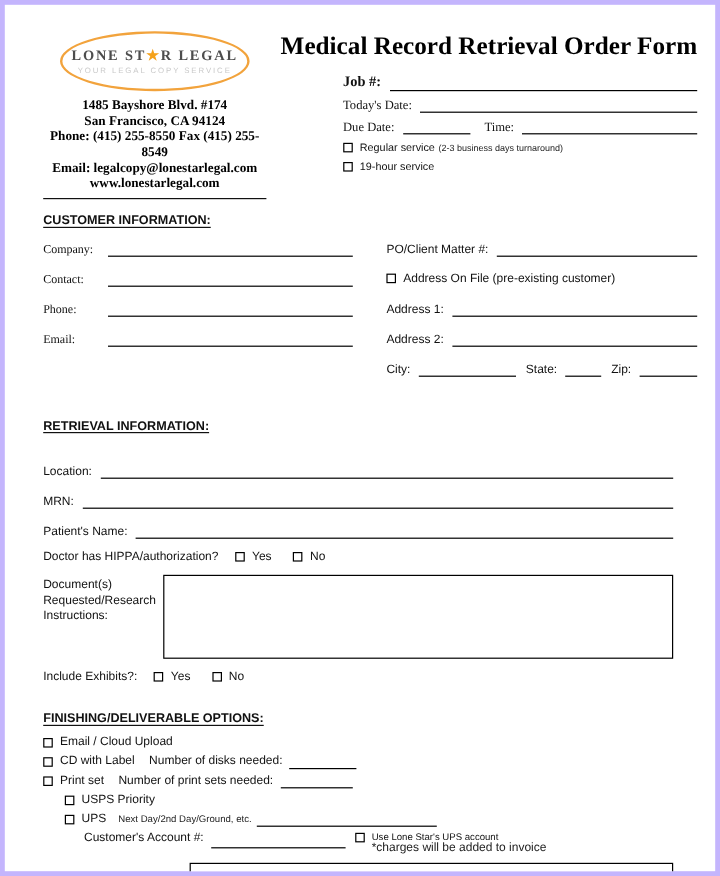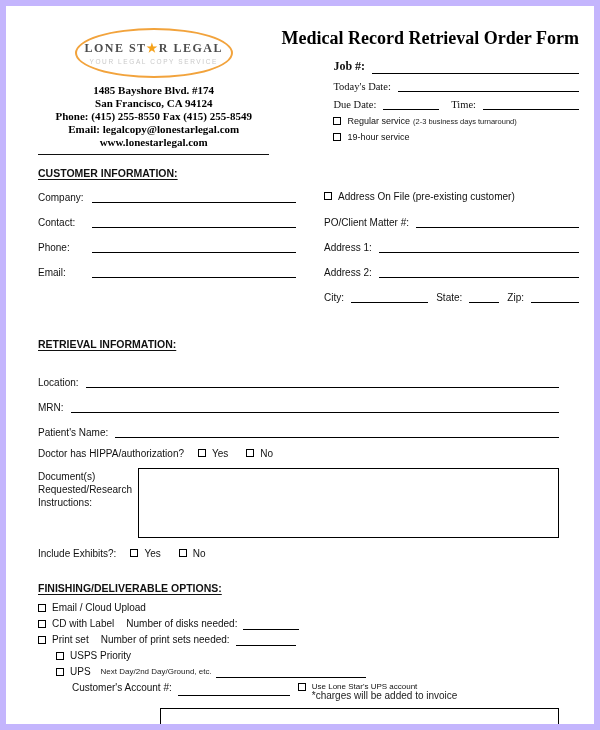--- a/index.html
+++ b/index.html
@@ -1,20 +1,20 @@
 <!DOCTYPE html>
 <html><head>
 <meta charset="utf-8">
 <style>
   * { margin:0; padding:0; box-sizing:border-box; }
   html,body { background:#ffffff; }
   body { font-family:"Liberation Sans", sans-serif; color:#111; }
   .page {
     width:600px; height:730px; background:#fff;
-    border:6px solid #c4b5fd;
+    border:4px solid #c4b5fd;
     padding:14px 15px 0 32px;
     overflow:hidden; position:relative;
   }
 
   
   .header { display:flex; }
   .header-left {
     width:272px; text-align:center;
     border-bottom:1px solid #111; padding-bottom:5px;
   }
@@ -26,21 +26,21 @@
   .brand {
     font-family:"Liberation Serif", serif; font-size:12px; font-weight:bold;
     letter-spacing:1.5px; color:#4d4d4d; white-space:nowrap;
   }
   .brand .star { color:#f5a21b; }
   .tagline { font-size:6.5px; letter-spacing:1.6px; color:#c9c9c9; margin-top:2px; white-space:nowrap; }
   .addr { font-family:"Liberation Serif", serif; font-weight:bold; font-size:11px; line-height:13px; color:#000; }
 
   .header-right { flex:1; padding-left:12px; }
   .form-title {
-    font-family:"Liberation Serif", serif; font-size:18px; font-weight:bold;
+    font-family:"Liberation Serif", serif; font-size:21px; font-weight:bold;
     text-align:right; margin-top:8px; margin-bottom:10px; white-space:nowrap; color:#000;
   }
   .hrow { display:flex; align-items:flex-end; margin:0 0 6px 52px; font-size:10px; }
   .hrow .lbl { margin-right:7px; white-space:nowrap; }
   .job-lbl { font-family:"Liberation Serif", serif; font-size:12px; font-weight:bold; }
   .date-lbl { font-family:"Liberation Serif", serif; font-size:10.5px; }
   .hcb { align-items:center; font-size:9px; margin-bottom:6px; }
   .hcb .note { font-size:7.5px; margin-left:3px; color:#222; }
 
   
@@ -52,21 +52,21 @@
   }
   .sec-heading { font-size:10.5px; font-weight:bold; text-decoration:underline; text-underline-offset:2px; }
   .frow { display:flex; align-items:flex-end; font-size:10px; height:14px; margin-bottom:11px; }
   .frow .lbl { margin-right:7px; white-space:nowrap; }
   .mr20 { margin-right:20px; }
 
   
   .two-col { display:flex; margin-top:10px; }
   .col-l { width:258px; }
   .col-r { flex:1; margin-left:28px; }
-  .col-l .lbl { width:50px; margin-right:4px; }
+  .col-l .lbl { width:50px; margin-right:4px;font-family:Liberation Serif, serif; }
   .cbline { align-items:center; }
 
   
   .sec-retrieval { margin-top:24px; }
   .sec-retrieval .rows { margin-top:24px; }
   .inline-cb { display:flex; align-items:center; margin-left:14px; }
   .inline-cb + .inline-cb { margin-left:18px; }
   .docrow { display:flex; margin-bottom:8px; }
   .doc-label { width:100px; font-size:10px; line-height:13px; padding-top:2px; }
   .bigbox { flex:1; border:1px solid #000; background:#fff; }
@@ -160,27 +160,27 @@
           <span class="lbl">Phone:</span>
           <span class="wline"></span>
         </div>
         <div class="frow">
           <span class="lbl">Email:</span>
           <span class="wline"></span>
         </div>
       </div>
 
       <div class="col-r">
+        <div class="frow">
+          <span class="lbl">PO/Client Matter #:</span>
+          <span class="wline"></span>
+        </div>
         <div class="frow cbline">
           <span class="cb"></span>
           <span>Address On File (pre-existing customer)</span>
-        </div>
-        <div class="frow">
-          <span class="lbl">PO/Client Matter #:</span>
-          <span class="wline"></span>
         </div>
         <div class="frow">
           <span class="lbl">Address 1:</span>
           <span class="wline"></span>
         </div>
         <div class="frow">
           <span class="lbl">Address 2:</span>
           <span class="wline"></span>
         </div>
         <div class="frow">

